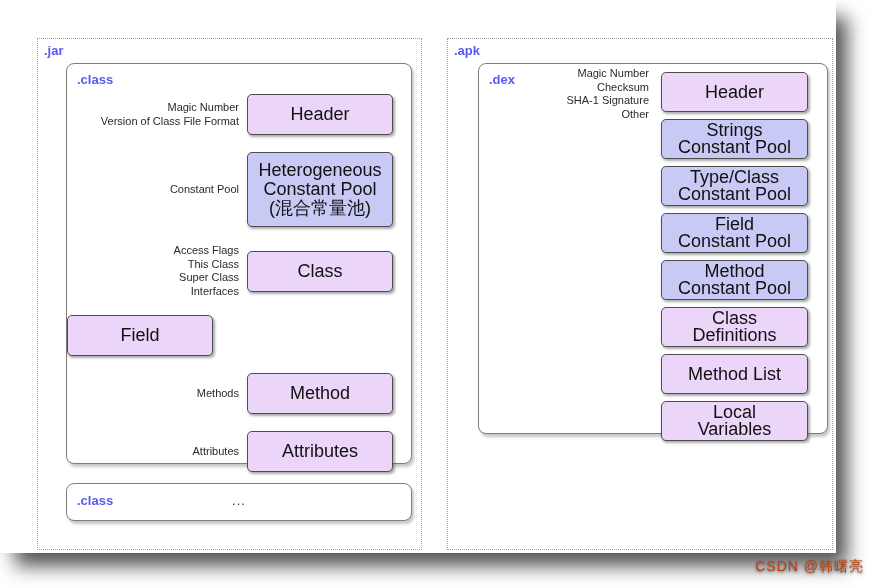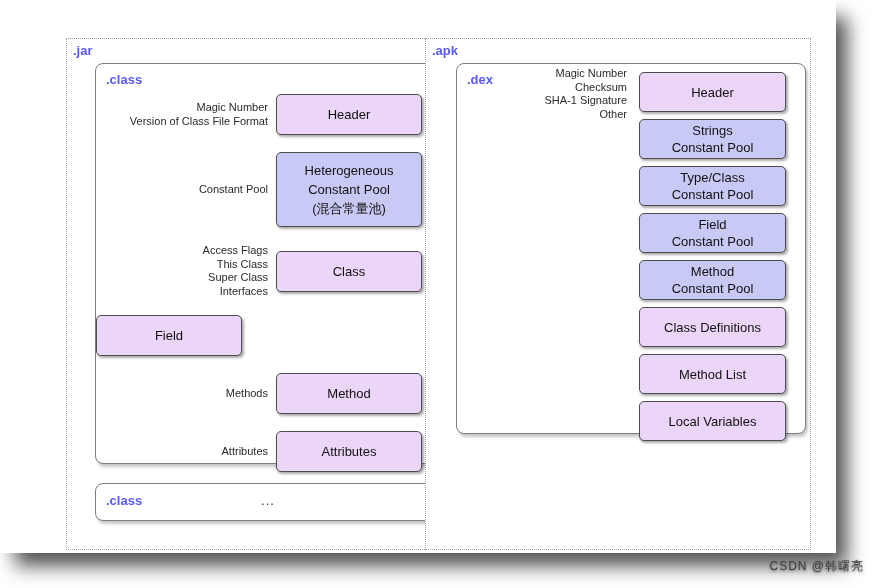--- a/index.html
+++ b/index.html
@@ -3,56 +3,56 @@
 <meta charset="utf-8">
 <style>
   html,body{margin:0;padding:0;background:#fff;}
   .canvas{position:relative;width:872px;height:588px;background:#fff;overflow:hidden;
           font-family:"Liberation Sans","DejaVu Sans",sans-serif;}
   .page{position:absolute;left:0;top:0;width:836px;height:553px;background:#fff;
         box-shadow:13px 15px 18px -2px rgba(0,0,0,0.68);}
   
   .panel{position:absolute;top:38px;height:512px;border:1px dotted #a0a0a0;
          box-sizing:border-box;background:#fff;}
-  .panel-jar{left:37px;width:385px;margin-left:29px;}
-  .panel-apk{left:425px;width:386px;}
+  .panel-jar{left:37px;width:385px;}
+  .panel-apk{left:447px;width:386px;}
   .panel-label{position:absolute;left:6px;top:4px;font-size:13px;font-weight:bold;
                color:var(--accent,#5a5af0);}
   
   .inner{position:absolute;background:#fff;border:1.5px solid #7e7e7e;border-radius:8px;
          box-sizing:border-box;box-shadow:2px 3px 3px rgba(0,0,0,0.22);}
   .class-main{left:28px;top:24px;width:346px;height:401px;}
   .class-more{left:28px;top:444px;width:346px;height:38px;}
   .dex-box{left:30px;top:24px;width:350px;height:371px;}
   .inner-label{position:absolute;left:10px;top:8px;font-size:13px;font-weight:bold;
                color:var(--accent,#5a5af0);}
   .class-more .inner-label{top:9px;}
   
   .rows{position:absolute;left:0;right:18px;top:30px;display:flex;flex-direction:column;gap:17px;}
   .row{display:flex;align-items:center;}
   .annotation{flex:1;text-align:right;padding-right:8px;font-size:11px;line-height:13.5px;
               color:#2a2a2a;white-space:pre-line;}
   .fbox{width:146px;min-height:41px;box-sizing:border-box;border:1.4px solid #4d4d4d;
         border-radius:5px;display:flex;align-items:center;justify-content:center;
-        text-align:center;font-size:13px;line-height:19px;color:#111;white-space:pre-line;
-        padding:2px 4px;box-shadow:1.5px 2px 2.5px rgba(70,70,70,0.45);flex-shrink:0;}
+        text-align:center;font-size:18px;line-height:19px;color:#111;white-space:pre-line;
+        padding:2px 12px;box-shadow:1.5px 2px 2.5px rgba(70,70,70,0.45);flex-shrink:0;}
   .fbox.lines-3{min-height:75px;}
   .pink{background:var(--pink,#ebd5f8);}
   .blue{background:var(--blue,#c8c9f5);}
   
   .dex-annotation{position:absolute;right:178px;top:3px;text-align:right;font-size:11px;
                   line-height:13.5px;color:#2a2a2a;white-space:pre-line;}
   .dex-boxes{position:absolute;left:182px;top:8px;width:147px;display:flex;
              flex-direction:column;gap:7px;}
   .dex-boxes .fbox{width:147px;min-height:40px;line-height:17px;}
   
   .ellipsis{position:absolute;left:0;right:0;top:50%;transform:translateY(-58%);
             text-align:center;font-size:13px;color:#333;letter-spacing:1px;}
   
-  .watermark{position:absolute;right:8px;top:558px;font-size:12px;color:#404040;
+  .watermark{position:absolute;right:8px;top:558px;font-size:14px;color:#c2410c;
              letter-spacing:1px;text-shadow:0 1px 3px rgba(70,70,70,0.9);}
 </style>
 </head>
 <body>
 
 <div class="canvas">
   <div class="page">
 
     <div class="panel panel-jar">
       <div class="panel-label">.jar</div>

